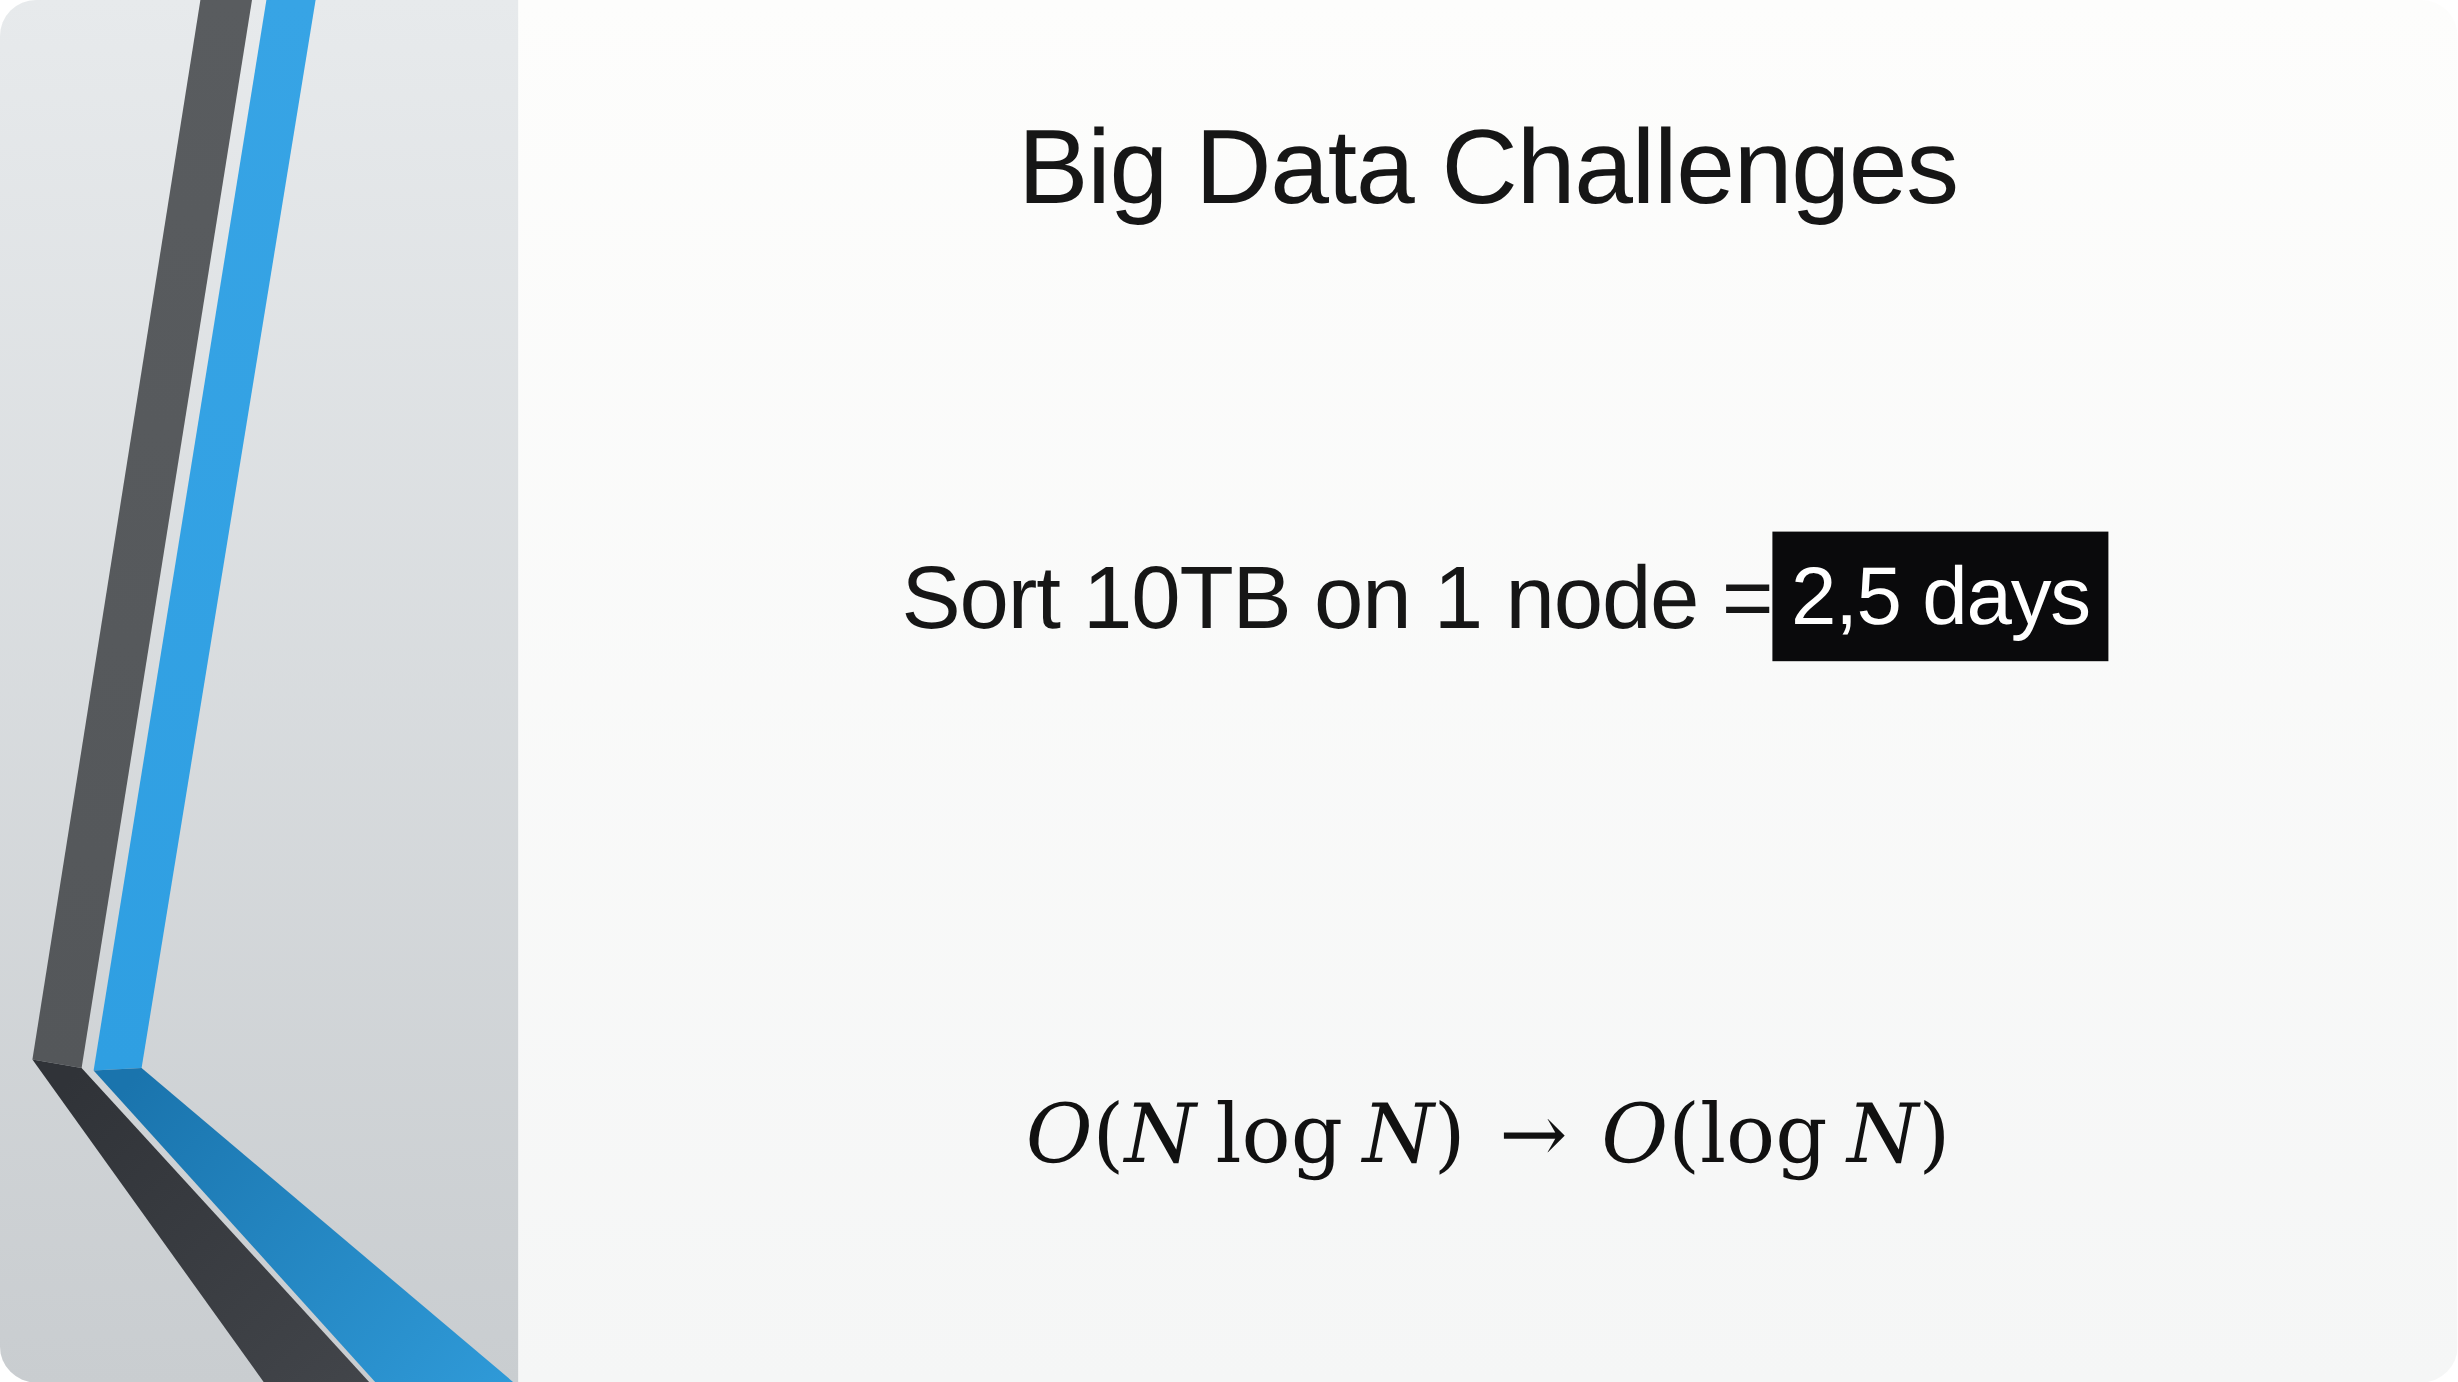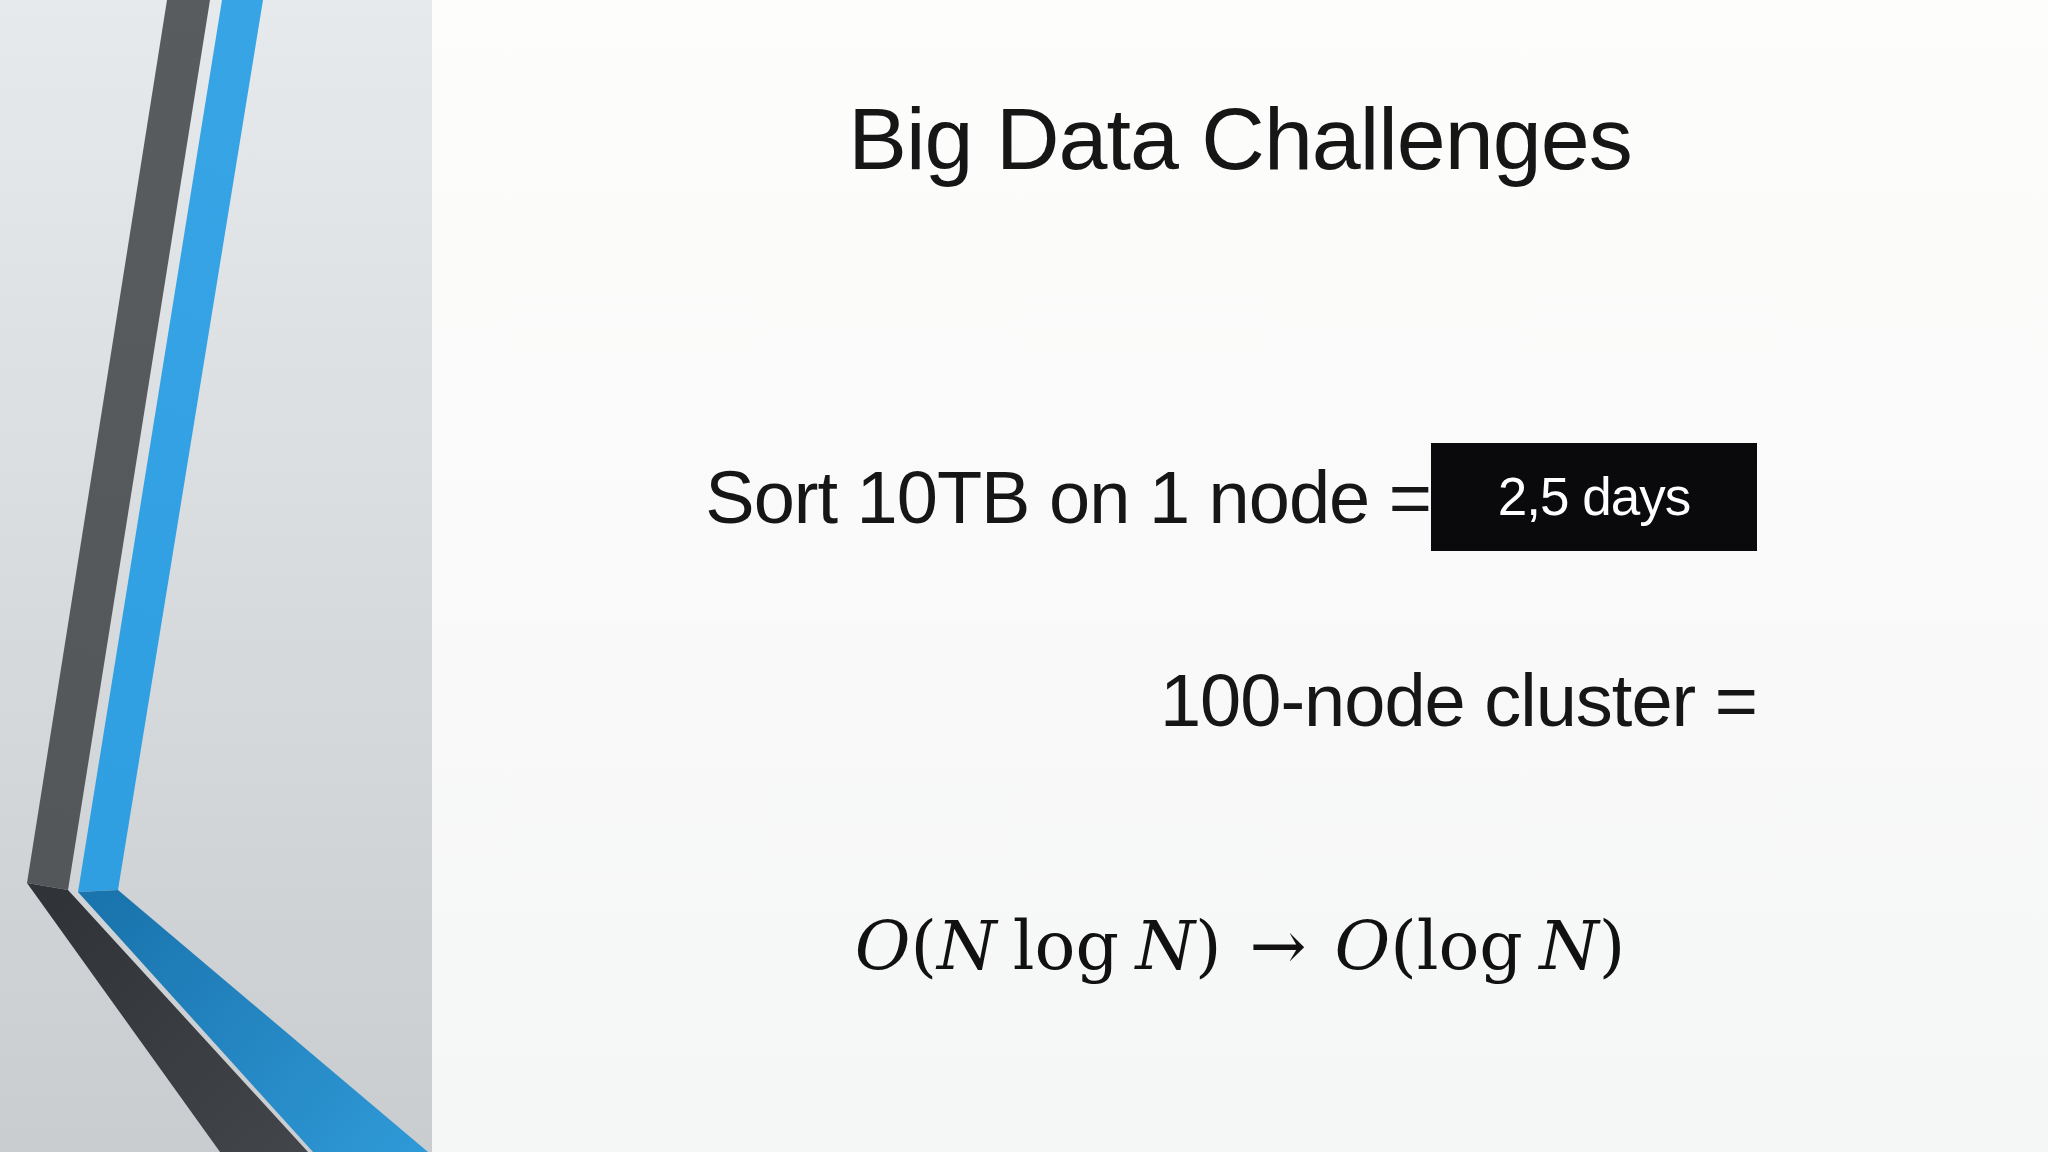--- a/index.html
+++ b/index.html
@@ -4,33 +4,33 @@
 <style>
   :root{
     --accent-blue:#2f9fe2; --accent-blue-deep:#1a74ad;
     --ribbon-gray:#54575a; --ribbon-gray-deep:#303338;
     --panel-top:#e7eaec; --panel-bottom:#c9cdd0;
     --slide-bg:#fdfdfc; --badge-bg:#0a0a0c; --badge-text:#ffffff; --text:#161616;
   }
   html,body{margin:0;padding:0;}
   body{font-family:"Liberation Sans",sans-serif;background:#fff;}
   .stage{position:relative;width:2048px;height:1152px;overflow:hidden;
-         background:linear-gradient(to bottom,var(--slide-bg),#f5f6f6);}
+         background:linear-gradient(to bottom,var(--slide-bg),#f5f6f6);border-radius:30px;}
   .deco{position:absolute;left:0;top:0;width:432px;height:1152px;display:block;}
   .content{position:absolute;left:432px;top:0;width:1616px;height:1152px;}
   .title{position:absolute;left:0;right:0;top:84px;margin:0;
          font-size:88px;font-weight:400;letter-spacing:-1px;line-height:1.25;
          color:var(--text);text-align:center;}
   .fact-row{position:absolute;right:291px;display:flex;align-items:center;}
   .row1{top:443px;}
   .row2{top:658px;}
   .fact-label{font-size:74px;letter-spacing:-1px;color:var(--text);white-space:nowrap;}
-  .fact-badge{display:block;width:326px;height:108px;line-height:108px;text-align:center;
+  .fact-badge{display:block;width:280px;height:108px;line-height:108px;text-align:center;
               background:var(--badge-bg);color:var(--badge-text);
-              font-size:53px;letter-spacing:-1px;white-space:nowrap;}
+              font-size:68px;letter-spacing:-1px;white-space:nowrap;}
   .formula{position:absolute;left:0;right:0;top:898px;text-align:center;
            font-family:"DejaVu Serif",serif;font-size:68px;line-height:1.4;
            color:#111;white-space:nowrap;}
   .formula .it{font-style:italic;}
   .formula .sp-l{margin-left:0.24em;}
   .formula .arrow{margin:0 28px;}
 </style>
 </head>
 <body>
 
@@ -69,19 +69,18 @@
   <div class="content">
 
     <h1 class="title">Big Data Challenges</h1>
 
     <div class="fact-row row1">
       <span class="fact-label">Sort 10TB on 1 node =</span>
       <span class="fact-badge">2,5 days</span>
     </div>
 
     <div class="fact-row row2">
-      <span class="fact-label">100-node cluster =</span>
     </div>
 
     <div class="formula"><span class="it">O</span><span>(</span><span class="it">N</span><span class="sp-l">log</span><span class="it sp-l">N</span><span>)</span><span class="arrow">→</span><span class="it">O</span><span>(</span><span>log</span><span class="it sp-l">N</span><span>)</span></div>
 
   </div>
 </div>
 
 </body></html>

